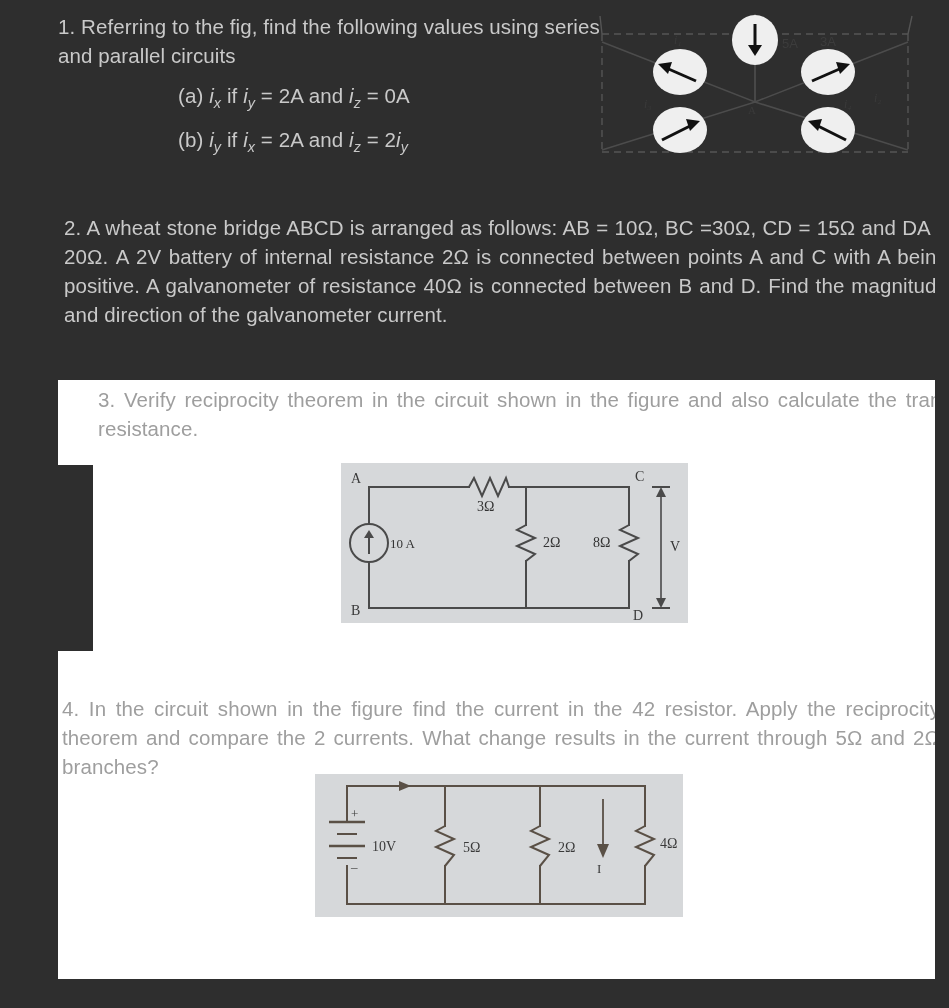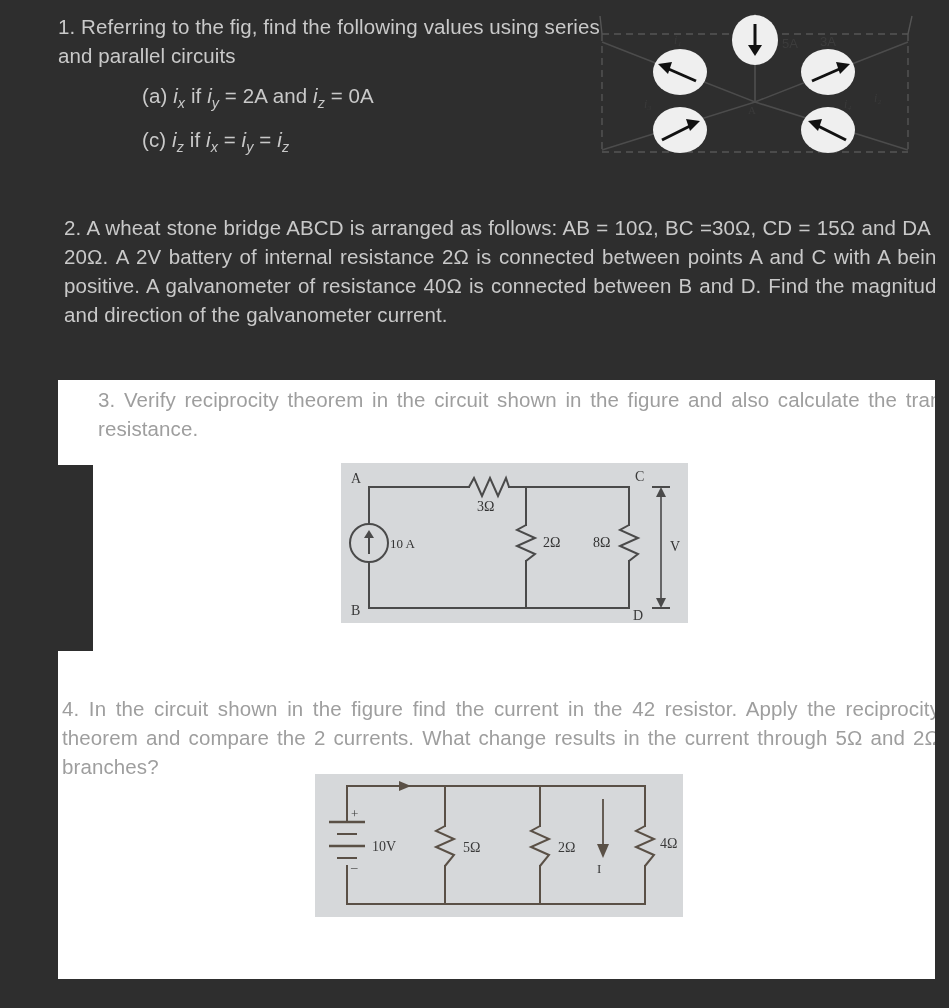--- a/index.html
+++ b/index.html
@@ -27,21 +27,21 @@
   .panel-text { color: #9e9e9e; }
 
   
   #q1 {
     position: absolute;
     left: 58px;
     top: 12px;
     width: 560px;
   }
   .q1-sub {
-    margin-left: 84px;
+    margin-left: 120px;
     margin-top: 11px;
     white-space: nowrap;
   }
   i.var { font-style: italic; }
   sub { font-size: 0.70em; font-style: italic; }
 
   
   #q1-fig {
     position: absolute;
     left: 596px;
@@ -115,27 +115,27 @@
       <span>1. Referring to the fig, find the following values using series and parallel circuits</span>
     </div>
 
     <div class="qtext dark-text q1-sub">
       <span>(a)</span>
       <span>
         <i class="var">i</i><sub>x</sub> if <i class="var">i</i><sub>y</sub> = 2A and <i class="var">i</i><sub>z</sub> = 0A
       </span>
     </div>
 
-
     <div class="qtext dark-text q1-sub">
-      <span>(c)</span>
+      <span>(b)</span>
       <span>
-        <i class="var">i</i><sub>z</sub> if <i class="var">i</i><sub>x</sub> = <i class="var">i</i><sub>y</sub> = <i class="var">i</i><sub>z</sub>
+        <i class="var">i</i><sub>y</sub> if <i class="var">i</i><sub>x</sub> = 2A and <i class="var">i</i><sub>z</sub> = 2<i class="var">i</i><sub>y</sub>
       </span>
     </div>
+
   </div>
 
   <div id="q1-fig">
     <svg width="318" height="150" viewBox="0 0 318 150">
 
       <path d="M6 22 L312 22" stroke="#555" stroke-width="1.4" stroke-dasharray="7 5" fill="none"></path>
       <path d="M6 140 L312 140" stroke="#555" stroke-width="1.4" stroke-dasharray="7 5" fill="none"></path>
       <path d="M6 22 L6 140" stroke="#555" stroke-width="1.4" stroke-dasharray="7 5" fill="none"></path>
       <path d="M312 22 L312 140" stroke="#555" stroke-width="1.4" stroke-dasharray="7 5" fill="none"></path>
 

